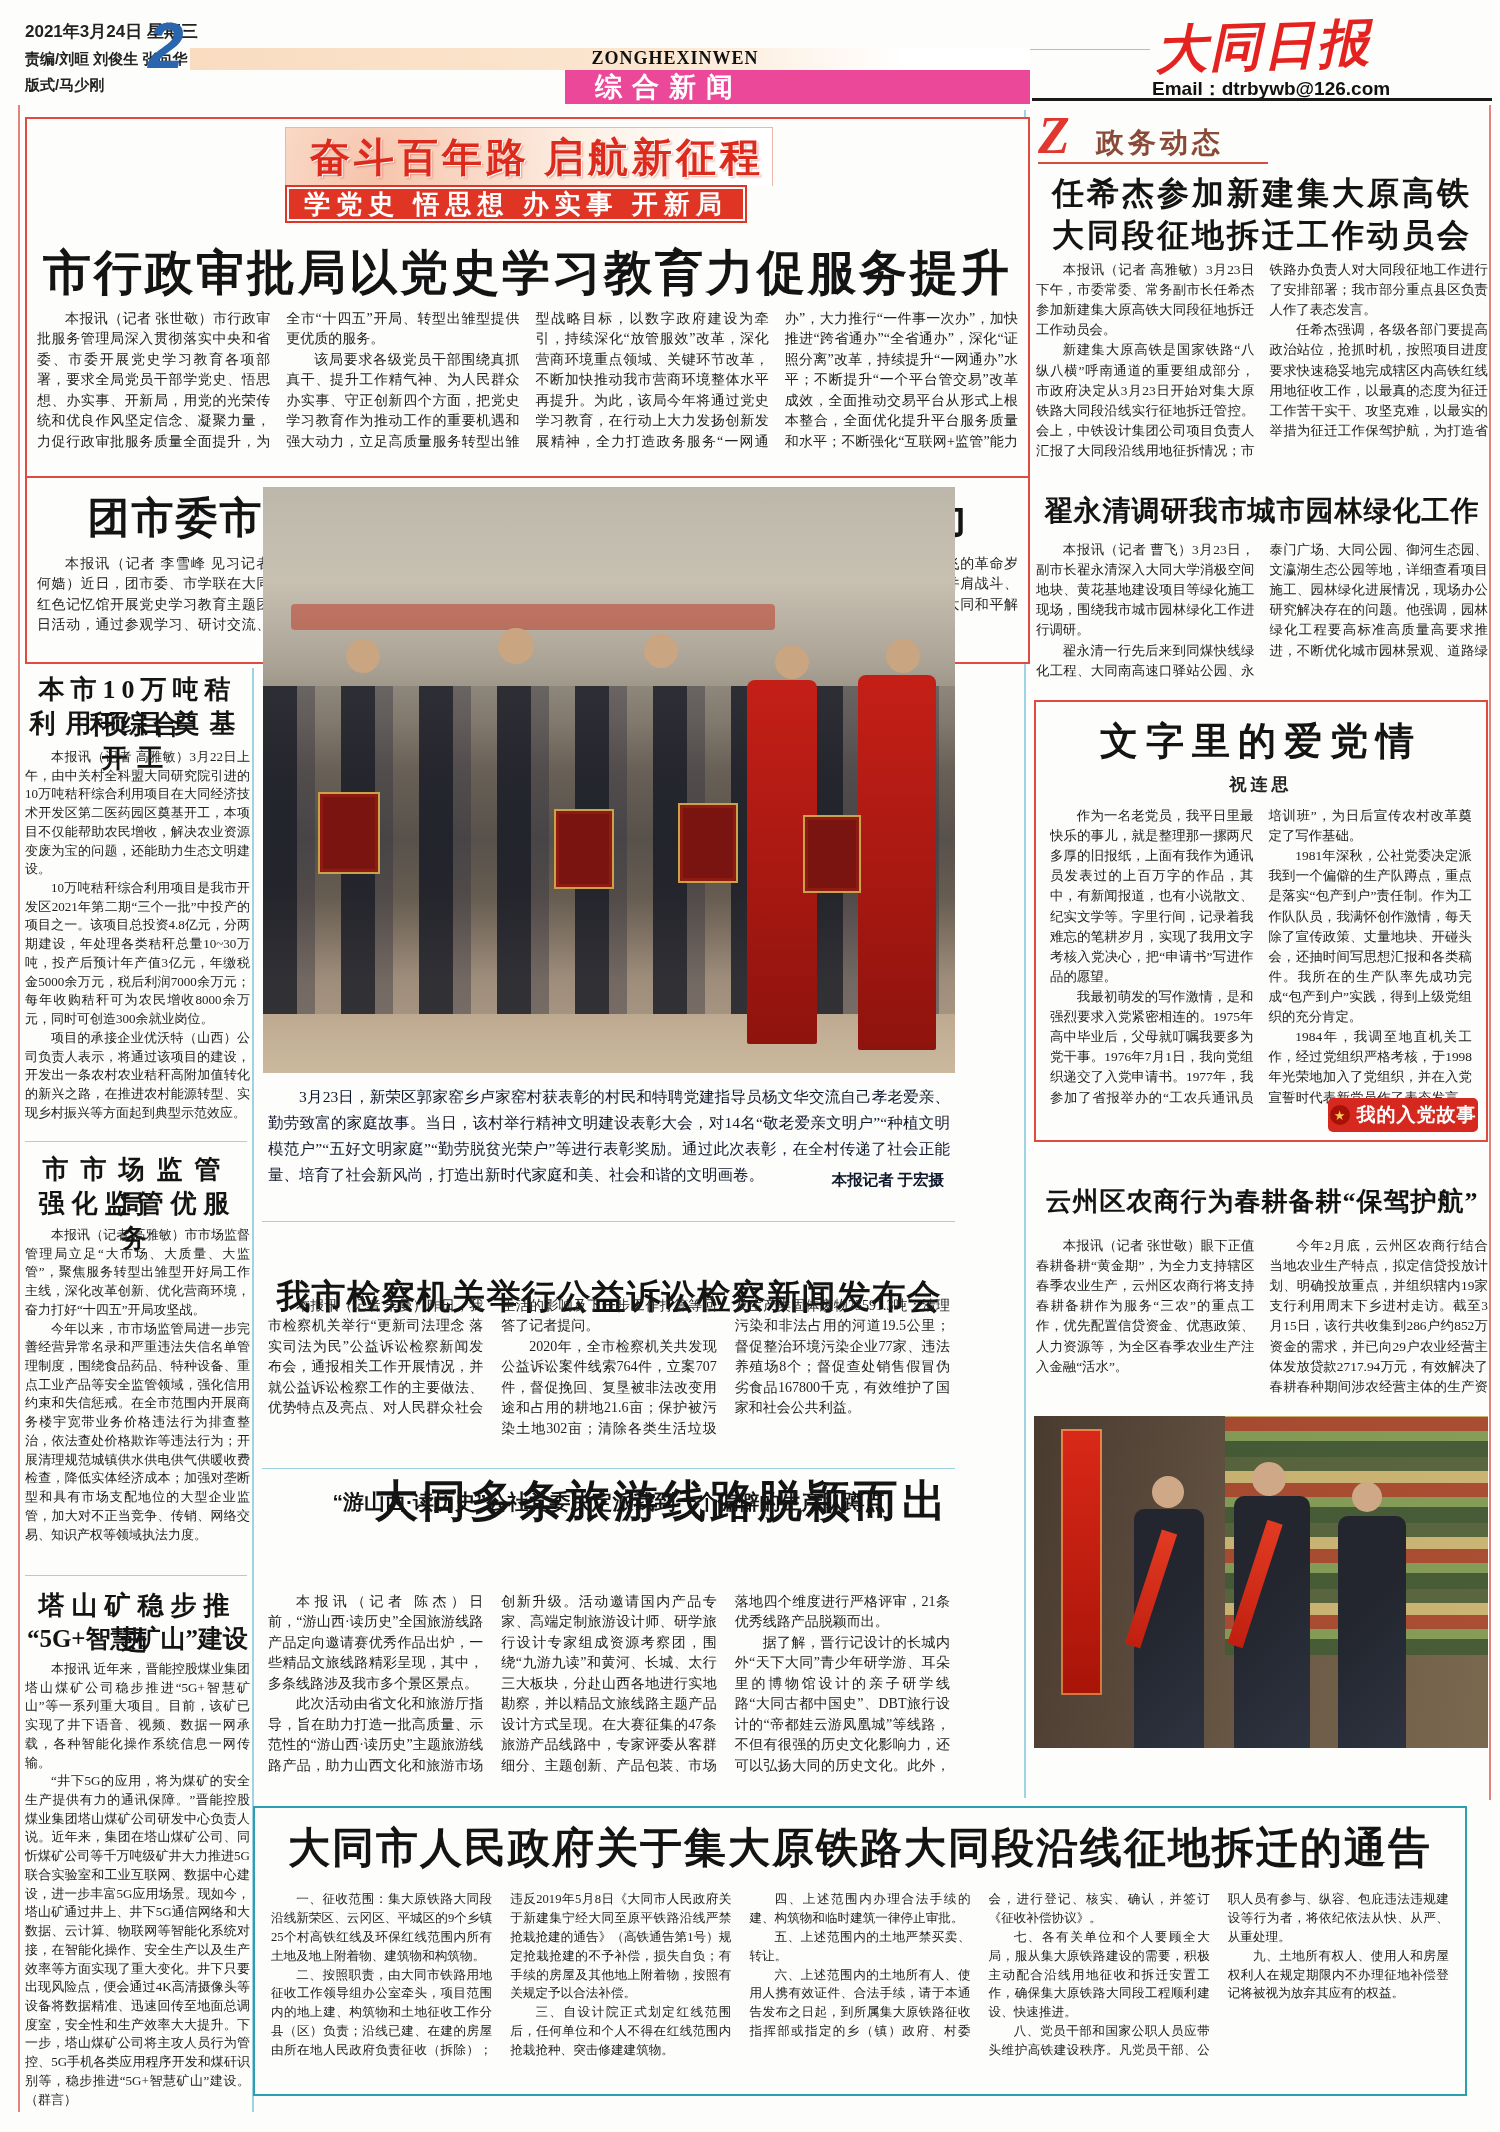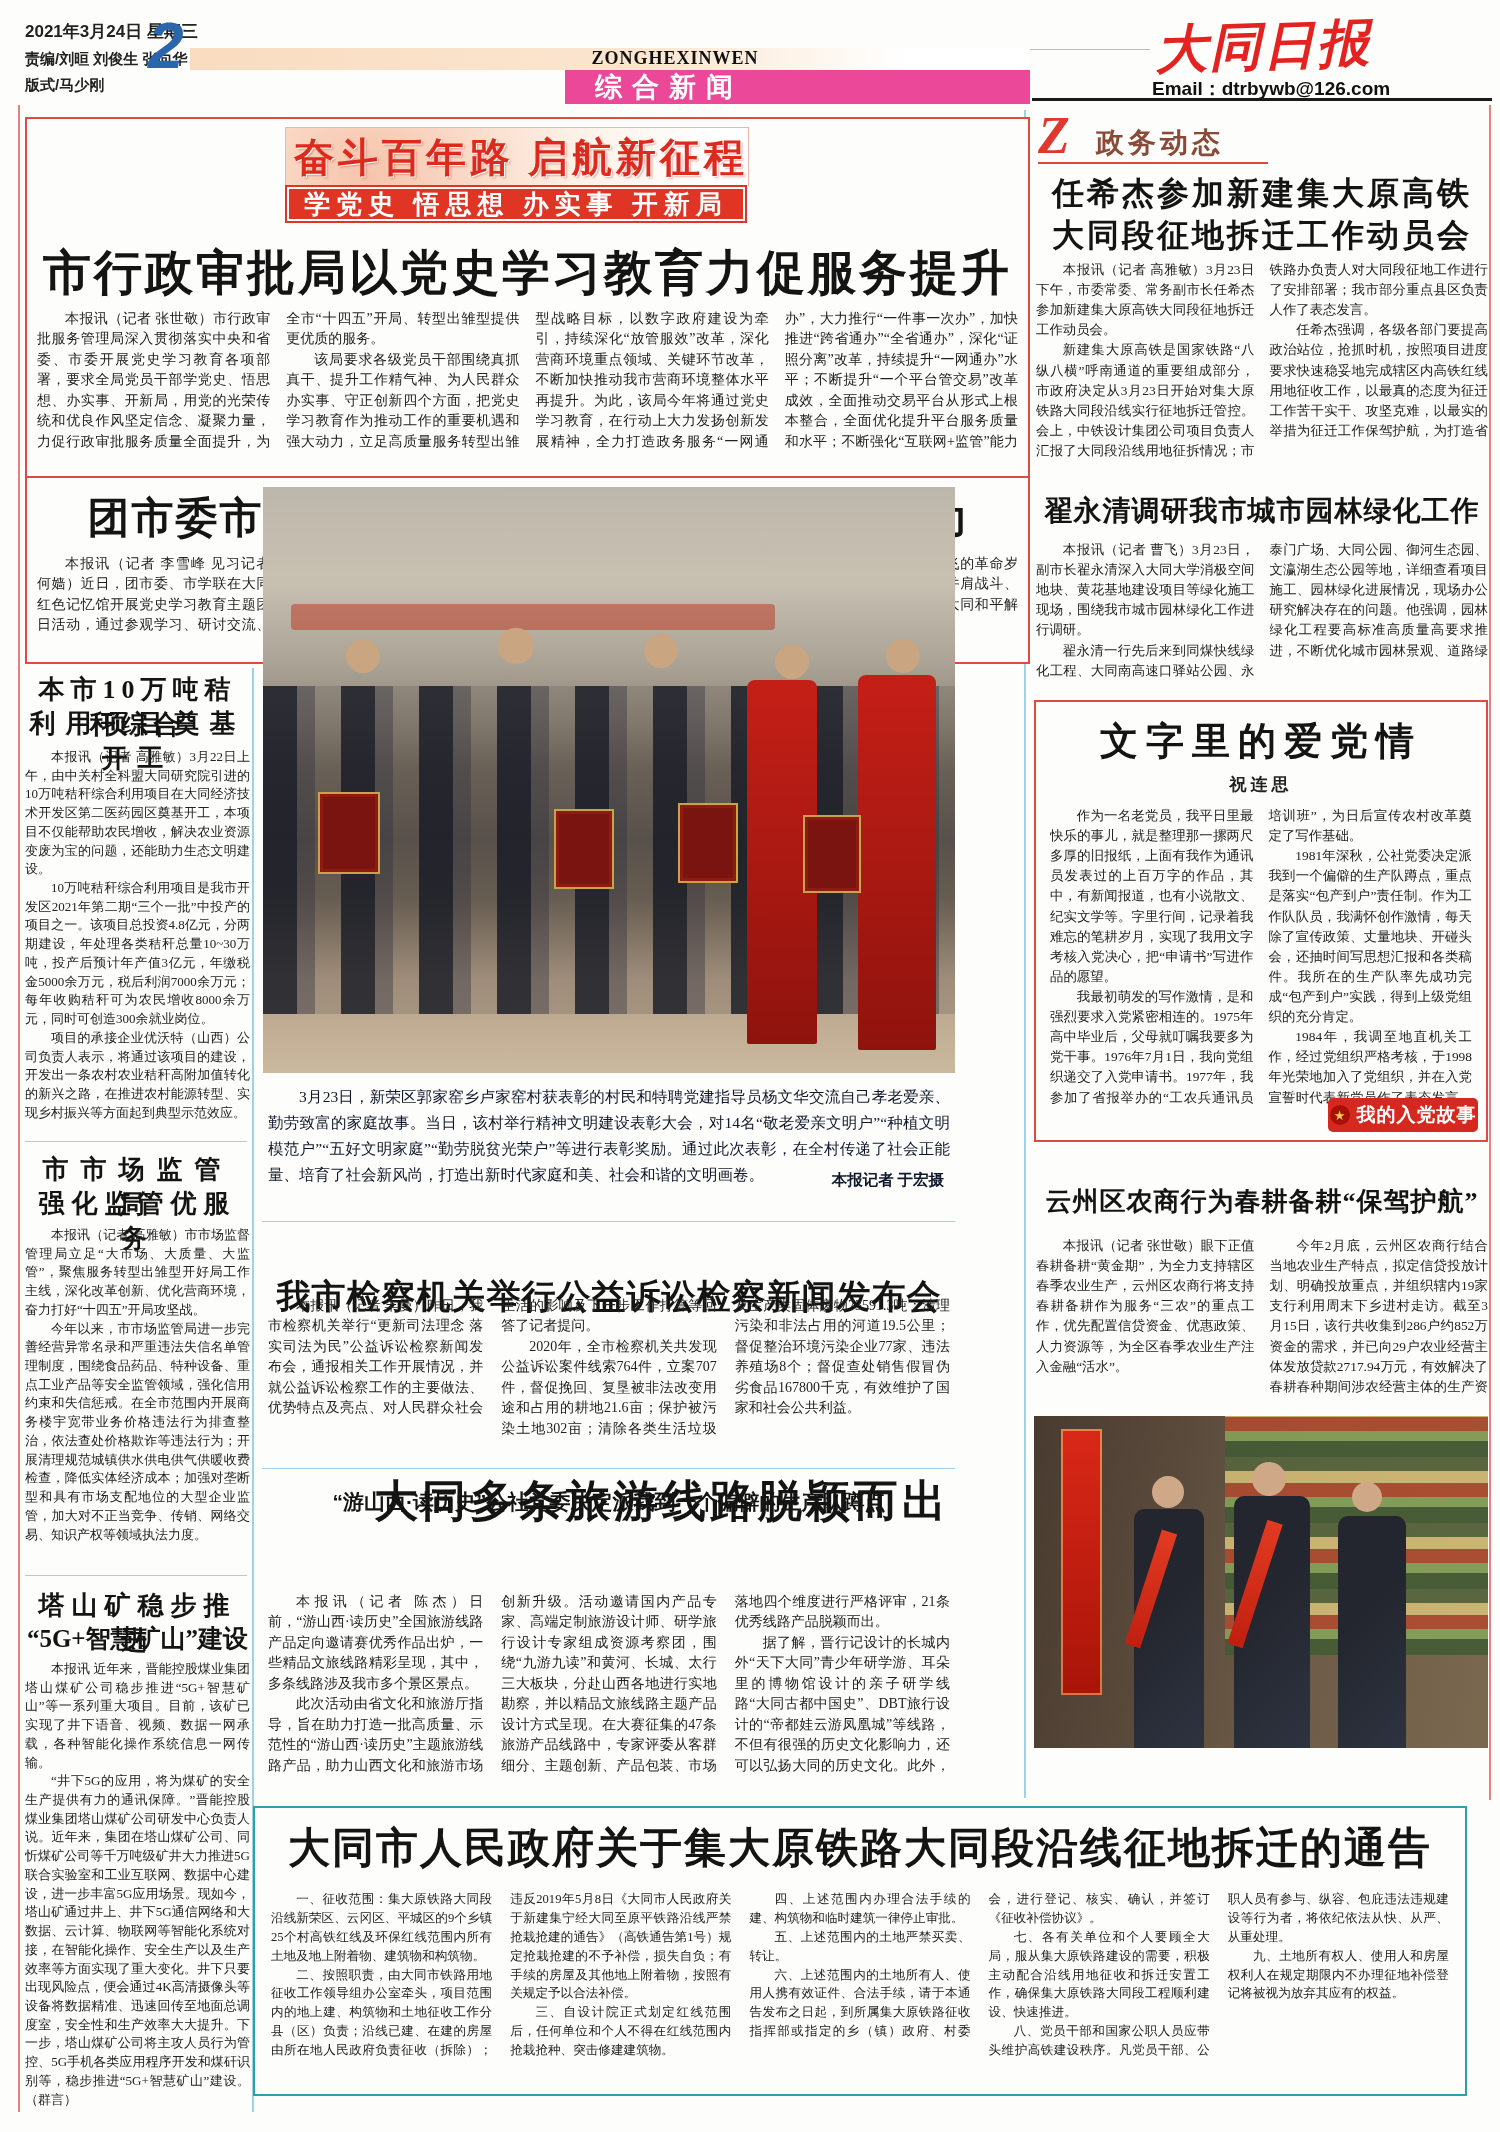--- a/index.html
+++ b/index.html
@@ -22,21 +22,21 @@
   .para.r{text-align:right;text-indent:0;padding-right:6px;}
   .para.b{font-weight:bold;}
   .para.up{margin-top:-21px;}
   h1,h2,h3,h4{margin:0;font-weight:bold;color:#141414;}
   .hl-sans{font-family:"Liberation Sans","DejaVu Sans",sans-serif;}
   .rule{background:#9fd2e2;}
   .redline{background:#e2847a;}
   .box-red{border:2px solid #df4b40;background:#fdfdfb;}
   
   .banner-top{background:radial-gradient(circle at 18% 85%,#f6c4ab,#fdf1e6 55%,#fff 90%);
-      display:flex;align-items:center;justify-content:flex-end;border:1px solid #e8b9a8;border-bottom:none;}
+      display:flex;align-items:center;justify-content:flex-start;border:1px solid #e8b9a8;border-bottom:none;padding-left:24px;}
   .banner-top span{color:#dc2a1c;font-weight:bold;font-size:40px;letter-spacing:4px;
       text-shadow:1px 1px 0 #fff,2px 2px 2px rgba(180,40,20,.35);}
   .banner-bot{background:#e03424;box-shadow:inset 0 0 0 2px #e03424,inset 0 0 0 4px #fff;
       display:flex;align-items:center;justify-content:center;}
   .banner-bot span{color:#fff;font-weight:bold;font-size:26px;letter-spacing:6px;font-family:"Liberation Sans",sans-serif;}
   
   .zw-z{color:#e0372e;font-size:52px;font-weight:bold;font-style:italic;line-height:1;}
   .zw-label{color:#8a4a38;font-size:28px;font-weight:bold;letter-spacing:4px;}
   
   .badge{background:#d5281e;border-radius:5px;display:flex;align-items:center;justify-content:center;gap:7px;}

